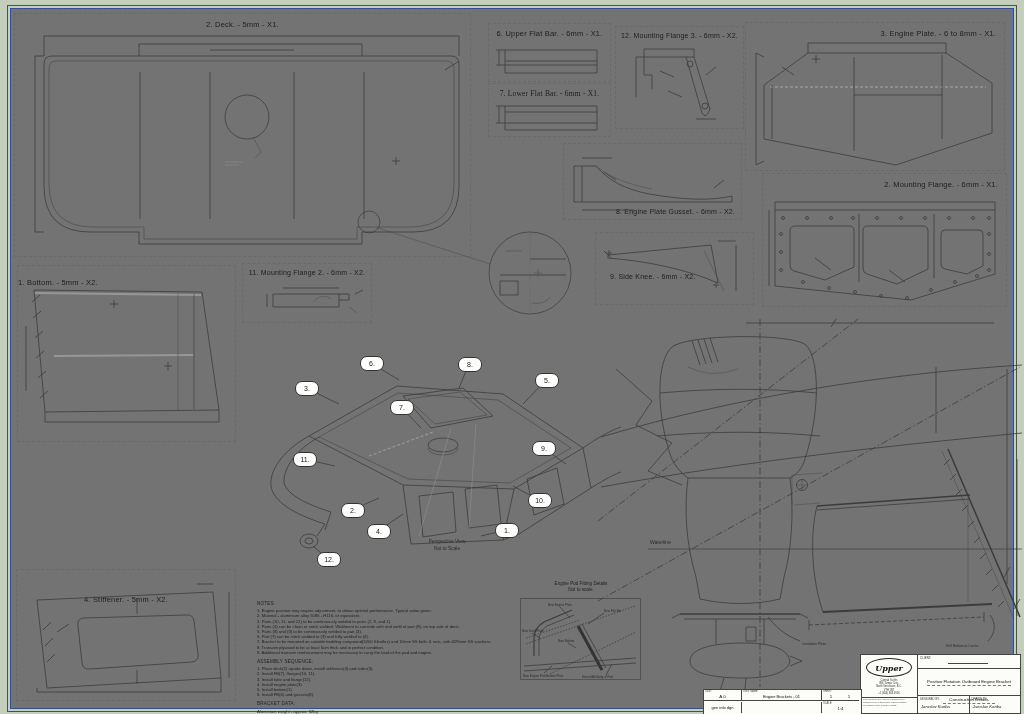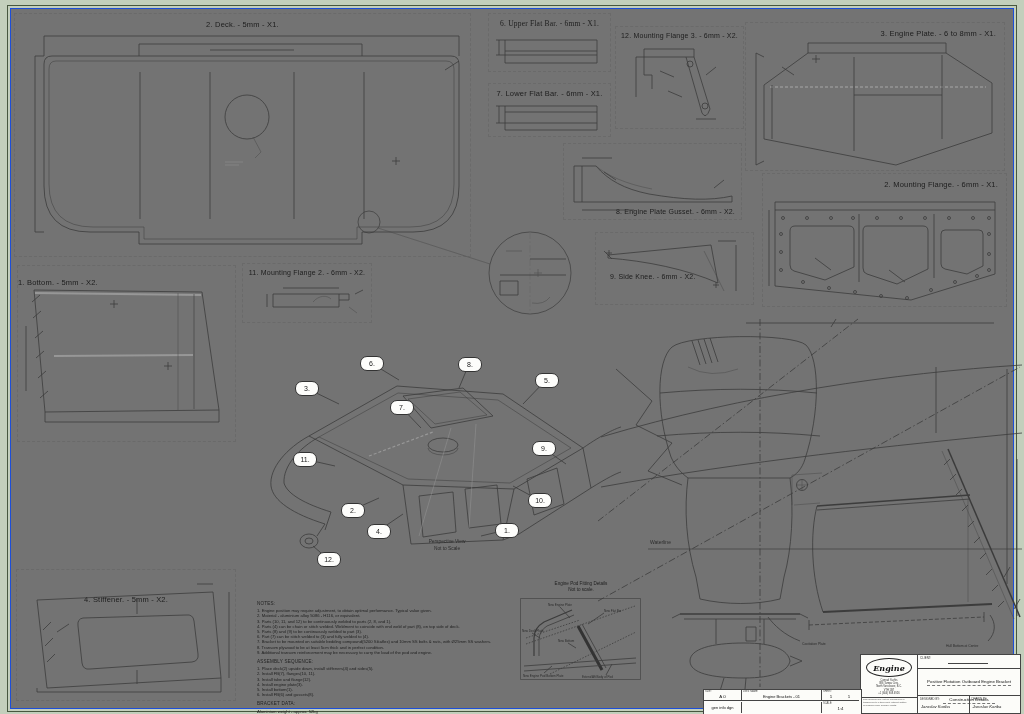--- a/index.html
+++ b/index.html
@@ -91,37 +91,37 @@
         <line x1="195" y1="36" x2="279" y2="36"></line>
         <line x1="20" y1="42" x2="20" y2="218"></line>
             <line x1="20" y1="42" x2="29" y2="42"></line>
             <line x1="20" y1="218" x2="29" y2="218"></line>
         <path d="M430,56 L444,47"></path>
         <path d="M377,147 L385,147 M381,143 L381,151"></path>
       </g>
     </svg>
   </div>
 
-  <div class="panel" style="left:477px;top:4px;width:121px;height:57px;font-family:Liberation Serif, serif;">
+  <div class="panel" style="left:477px;top:14px;width:121px;height:57px;">
     <div class="pt" style="left:0;right:0;top:5px;text-align:center;">6. Upper Flat Bar. - 6mm - X1.</div>
     <svg width="121" height="57" viewBox="0 0 121 57">
       <rect x="16" y="26" width="92" height="15"></rect>
       <line x1="16" y1="37" x2="108" y2="37"></line>
       <g class="dim">
             <line x1="10" y1="26" x2="10" y2="41"></line>
             <line x1="7" y1="26" x2="16" y2="26"></line>
             <line x1="7" y1="41" x2="16" y2="41"></line>
       <line x1="16" y1="49" x2="108" y2="49"></line>
             <line x1="16" y1="41" x2="16" y2="49"></line>
             <line x1="108" y1="41" x2="108" y2="49"></line>
           </g>
     </svg>
   </div>
 
-  <div class="panel" style="left:477px;top:74px;width:121px;height:52px;">
+  <div class="panel" style="left:477px;top:74px;width:121px;height:52px;font-family:Liberation Serif, serif;">
     <div class="pt" style="left:0;right:0;top:5px;text-align:center;">7. Lower Flat Bar. - 6mm - X1.</div>
     <svg width="121" height="52" viewBox="0 0 121 52">
       <rect x="16" y="22" width="92" height="17"></rect>
       <line x1="16" y1="28" x2="108" y2="28"></line>
       <g class="dim">
             <line x1="10" y1="22" x2="10" y2="39"></line>
             <line x1="7" y1="22" x2="16" y2="22"></line>
             <line x1="7" y1="39" x2="16" y2="39"></line>
       <line x1="16" y1="46" x2="108" y2="46"></line>
             <line x1="16" y1="39" x2="16" y2="46"></line>
@@ -526,21 +526,21 @@
     <div>Aluminium weight - approx. 52kg</div>
     <div>Flotation chamber volume - at static waterline - approx. 111 L.</div>
 
   </div>
 
 </div>
 
 <div id="tblock">
   <div id="tb-left">
     <div id="logo">
-          <span>Engine</span>
+          <span>Upper</span>
         </div>
     <div class="addr">
       <div>Conrad Yachts</div>
       <div>886 Tampa Cres.</div>
       <div>North Vancouver, B.C.</div>
       <div>V7H 1B7</div>
       <div>+1 (604) 908 4926</div>
     </div>
     <div class="disc">This drawing may not be reproduced or transferred to a third party without written permission from Conrad Yachts.</div>
   </div>

